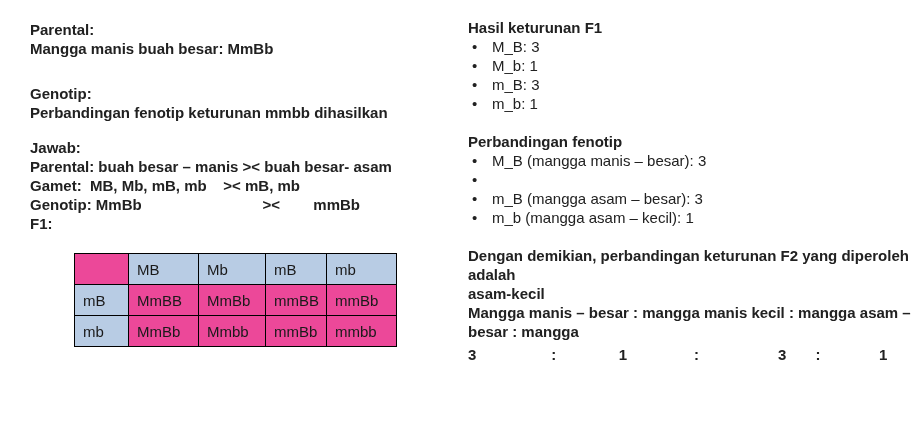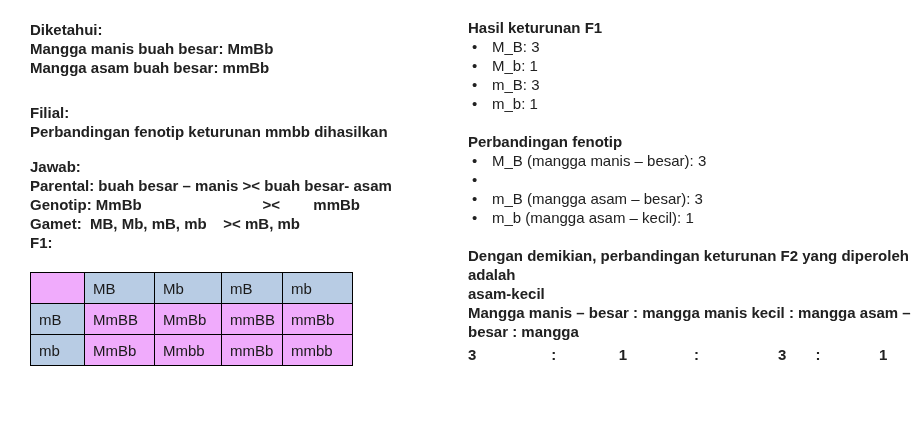--- a/index.html
+++ b/index.html
@@ -20,52 +20,52 @@
   .mt-jawab   { margin-top:16px; }
   .mt-block   { margin-top:19px; }
   .mt-ratio   { margin-top:4px; }
   ul.bullets { list-style:none; margin:0; padding:0; }
   ul.bullets li { display:flex; line-height:19px; }
   ul.bullets .dot { width:20px; padding-left:4px; flex:none; }
   table.punnett {
     border-collapse:collapse;
     margin-top:20px;
     table-layout:fixed;
+    margin-left:44px;
   }
   table.punnett td {
     border:1px solid #000000;
     height:30px;
     padding:0 0 0 8px;
     vertical-align:middle;
     font-size:15px;
     color:#1a1a1a;
-    background:#f0abfc;
+    background:#ec4899;
   }
   table.punnett td.hd { background:#b8cce4; }
   table.punnett td.c0 { width:45px; }
   table.punnett td.c1 { width:61px; }
   table.punnett td.c2 { width:58px; }
   table.punnett td.c3 { width:52px; }
   table.punnett td.c4 { width:61px; }
 </style>
 </head>
 <body>
 
 <div class="col-left">
-  <p class="bold">Diketahui:</p>
+  <p class="bold">Parental:</p>
   <p>Mangga manis buah besar: MmBb</p>
-  <p>Mangga asam buah besar: mmBb</p>
 
-  <p class="bold mt-ditanya">Filial:</p>
+  <p class="bold mt-ditanya">Genotip:</p>
   <p>Perbandingan fenotip keturunan mmbb dihasilkan</p>
 
   <p class="bold mt-jawab">Jawab:</p>
   <p>Parental: buah besar – manis &gt;&lt; buah besar- asam</p>
+  <p>Gamet:  MB, Mb, mB, mb    &gt;&lt; mB, mb</p>
   <p>Genotip: MmBb                             &gt;&lt;        mmBb</p>
-  <p>Gamet:  MB, Mb, mB, mb    &gt;&lt; mB, mb</p>
   <p>F1:</p>
 
   <table class="punnett">
     <tbody>
         <tr>
       <td class="c0"></td>
       <td class="hd c1">MB</td>
       <td class="hd c2">Mb</td>
       <td class="hd c3">mB</td>
       <td class="hd c4">mb</td>

